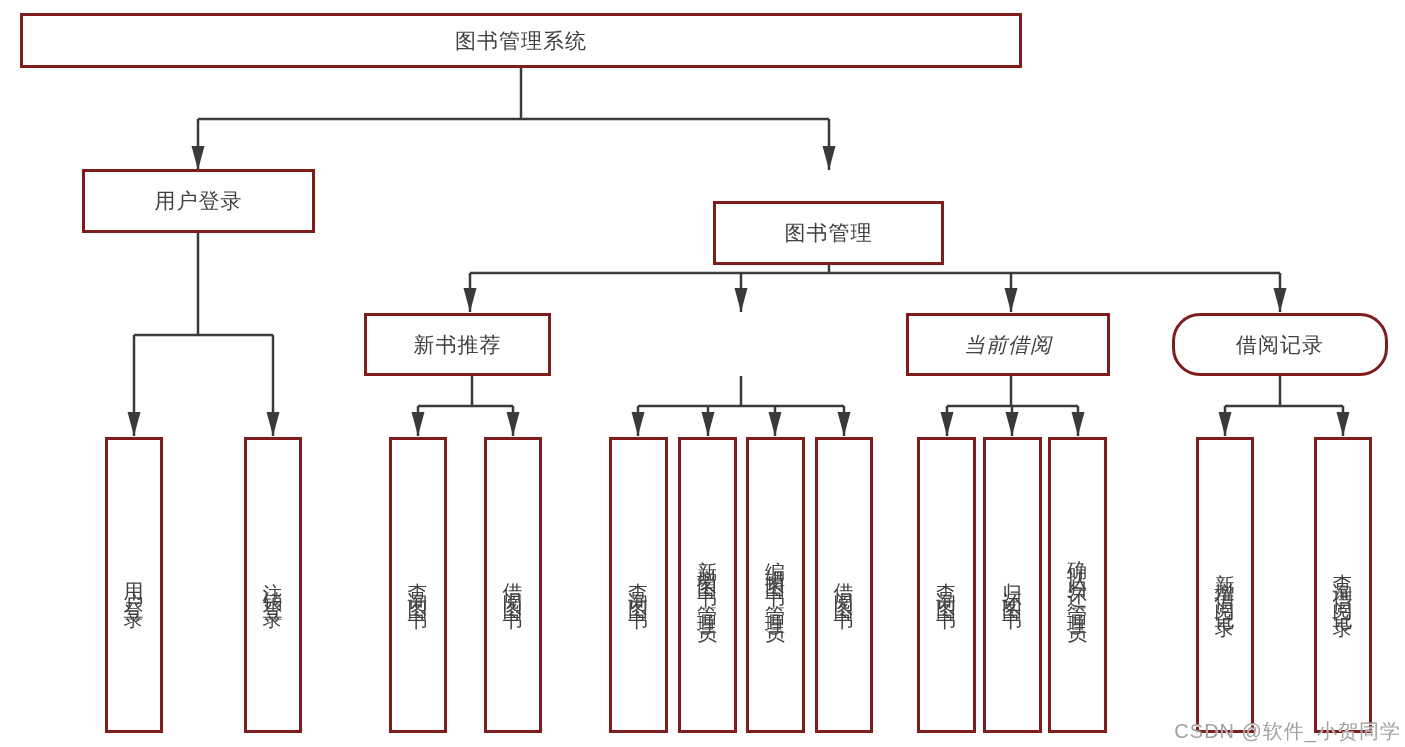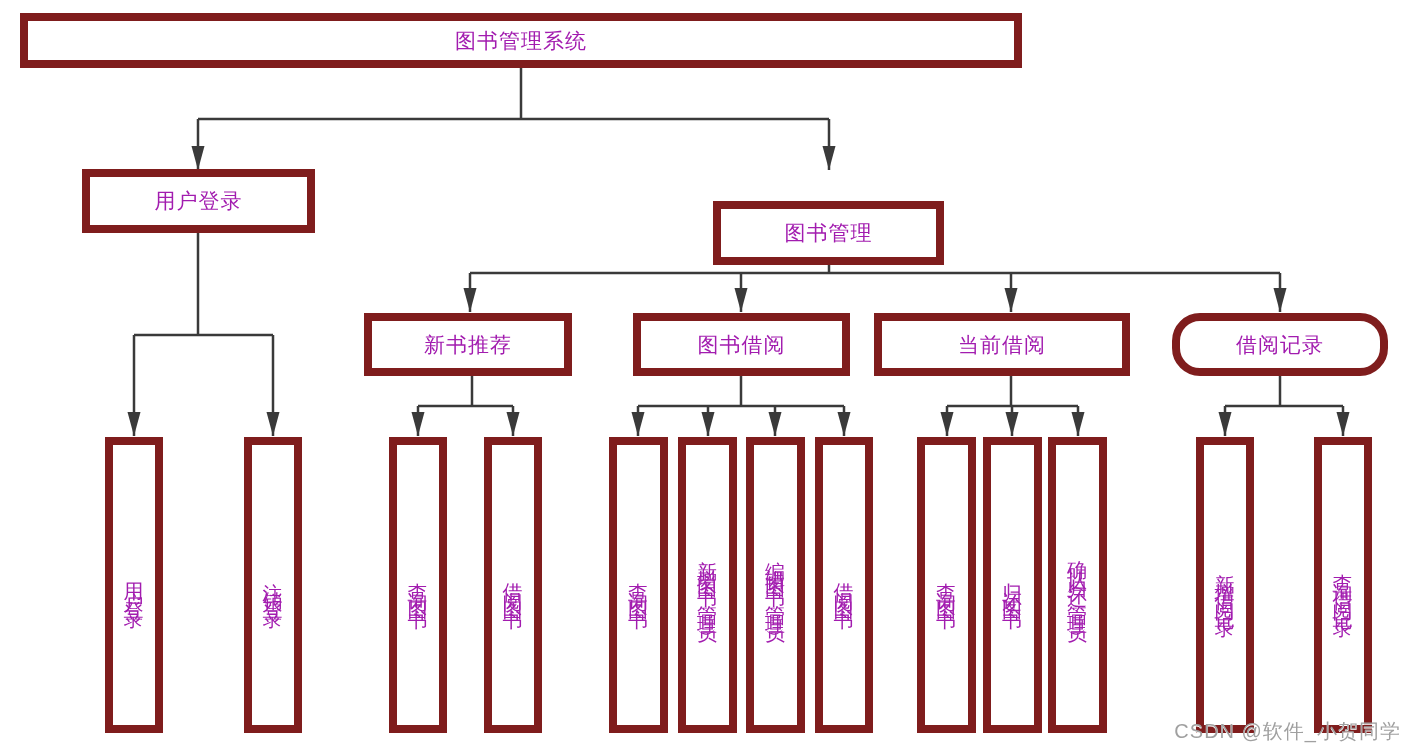--- a/index.html
+++ b/index.html
@@ -17,26 +17,26 @@
   }
   .connectors {
     position: absolute;
     left: 0;
     top: 0;
     z-index: 1;
   }
   .box {
     position: absolute;
     box-sizing: border-box;
-    border: 8px solid #7f1d1d;
+    border: 3px solid #7f1d1d;
     background: #ffffff;
     display: flex;
     align-items: center;
     justify-content: center;
-    color: #a21caf;
+    color: #404040;
     z-index: 2;
   }
   .h-box {
     font-size: 21px;
     letter-spacing: 1px;
     text-align: center;
   }
   .v-box {
     writing-mode: vertical-rl;
     text-orientation: mixed;
@@ -109,23 +109,22 @@
       <path d="M1225 406 V436" marker-end="url(#arw)"></path>
       <path d="M1343 406 V436" marker-end="url(#arw)"></path>
     </g>
   </svg>
 
   <div class="box h-box" style="left:20px; top:13px; width:1002px; height:55px;">图书管理系统</div>
 
   <div class="box h-box" style="left:82px; top:169px; width:233px; height:64px;">用户登录</div>
   <div class="box h-box" style="left:713px; top:169px; width:231px; height:64px;margin-top:32px;">图书管理</div>
 
-  <div class="box h-box" style="left:364px; top:313px; width:208px; height:63px;">新书推荐</div>
-  <div class="box h-box" style="left:633px; top:313px; width:217px; height:63px;">图书借阅</div>
-  <div class="box h-box" style="left:874px; top:313px; width:256px; height:63px;">当前借阅</div>
+  <div class="box h-box" style="left:364px; top:313px; width:187px; height:63px;">新书推荐</div>
+  <div class="box h-box" style="left:906px; top:313px; width:204px; height:63px;font-style:italic;">当前借阅</div>
   <div class="box h-box" style="left:1172px; top:313px; width:216px; height:63px;border-radius:28px;">借阅记录</div>
 
   <div class="box v-box" style="left:105px; top:437px; width:58px; height:296px;">用户登录</div>
   <div class="box v-box" style="left:244px; top:437px; width:58px; height:296px;">注销登录</div>
 
   <div class="box v-box" style="left:389px; top:437px; width:58px; height:296px;">查询图书</div>
   <div class="box v-box" style="left:484px; top:437px; width:58px; height:296px;">借阅图书</div>
 
   <div class="box v-box" style="left:609px; top:437px; width:59px; height:296px;">查询图书</div>
   <div class="box v-box" style="left:678px; top:437px; width:59px; height:296px;">新增图书（管理员）</div>

